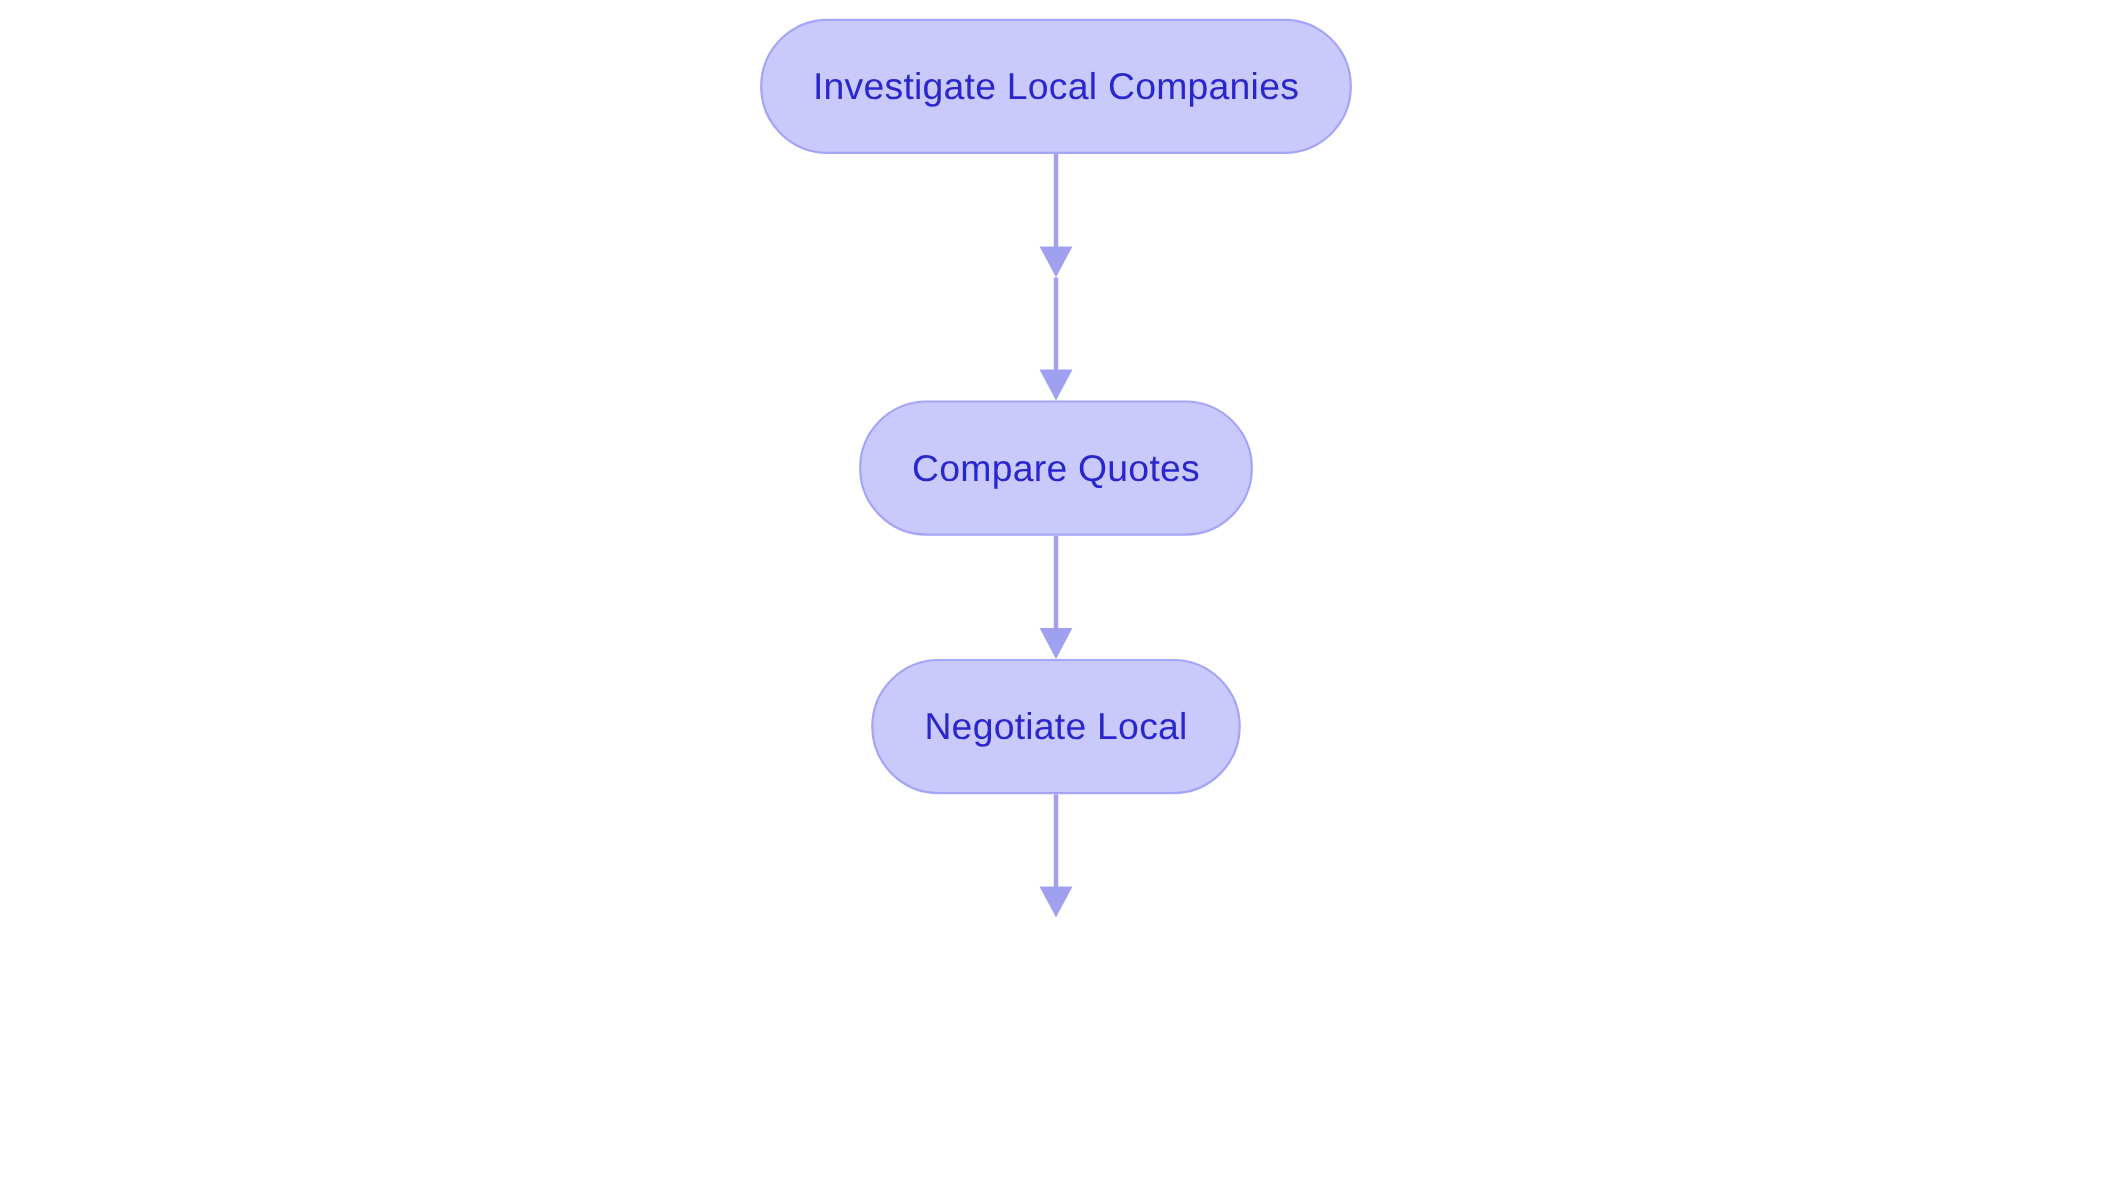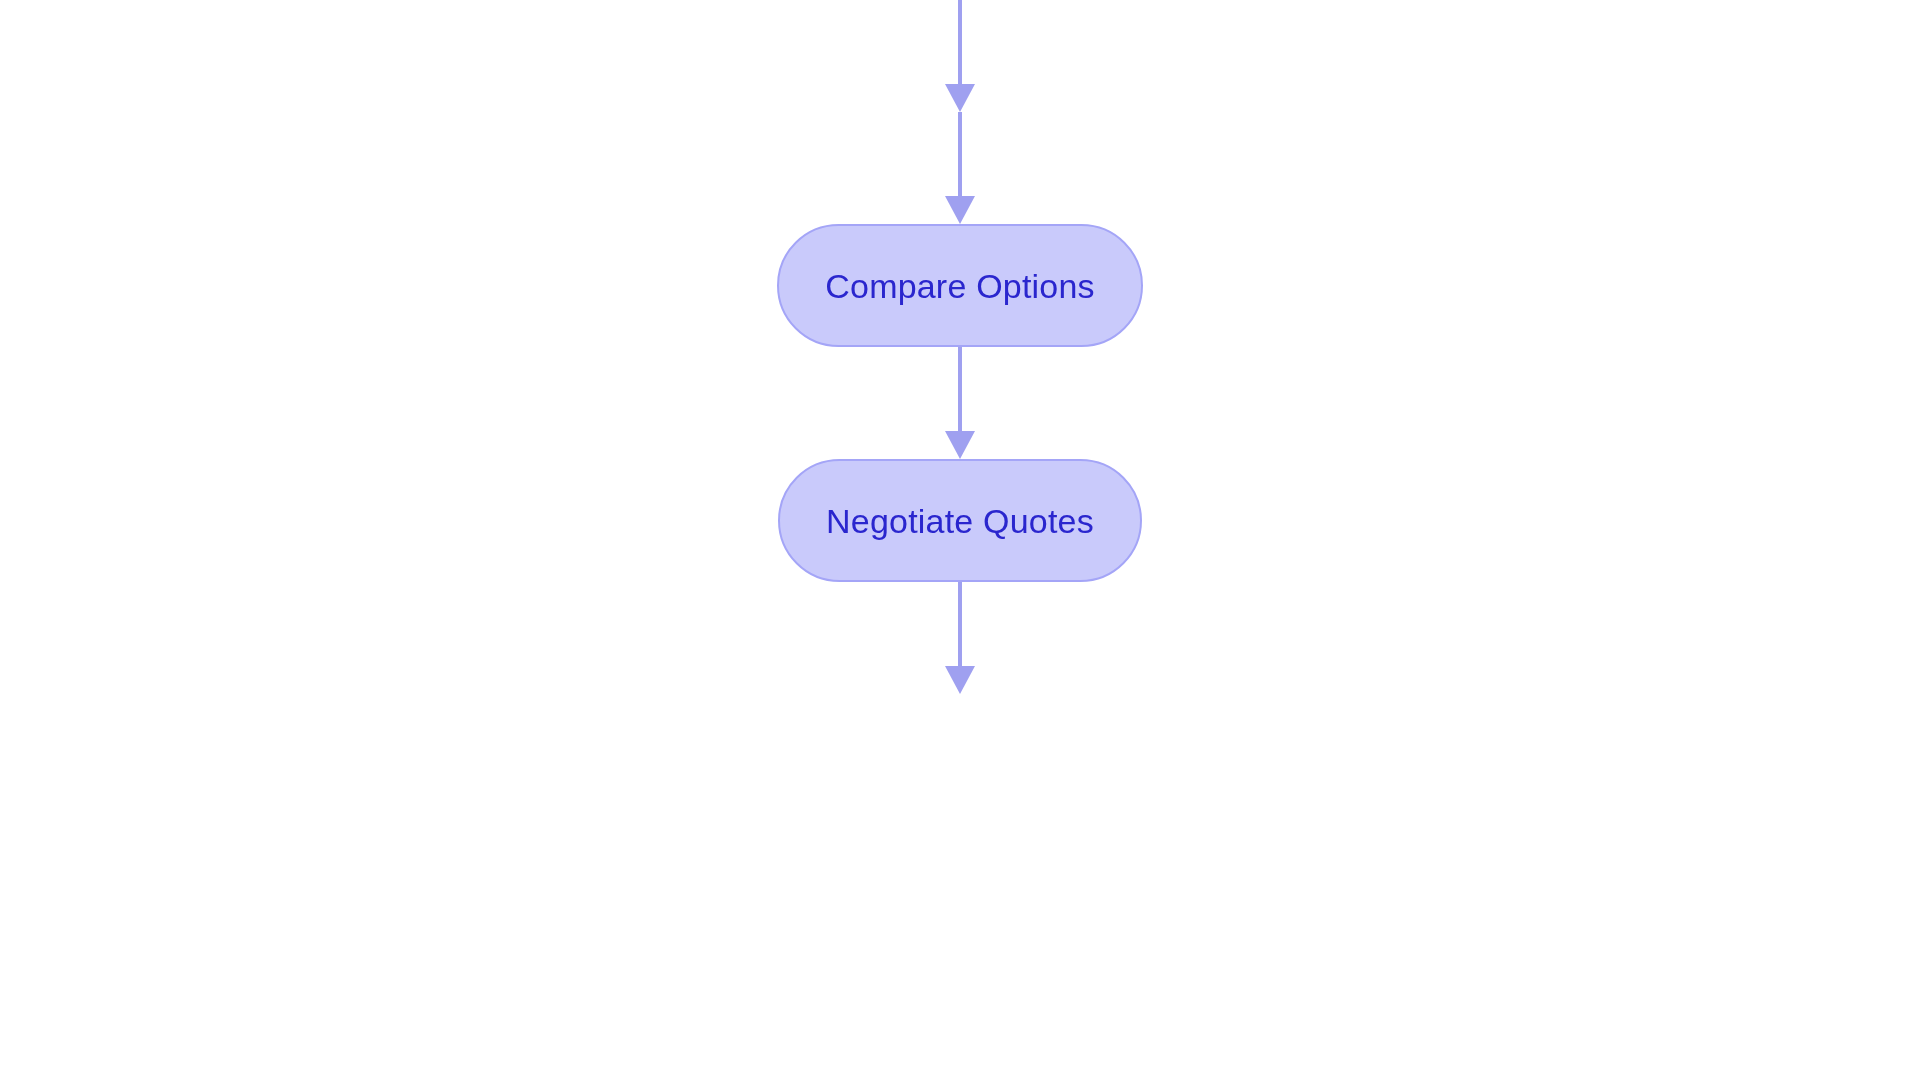--- a/index.html
+++ b/index.html
@@ -62,43 +62,46 @@
 
   
   .node-0 { margin-top: 17px; }
 </style>
 </head>
 <body>
 
 <div id="flow-root">
   <div class="flow-column">
 
+    <div class="flow-node node-0">
+      <span class="flow-node-label">Investigate Local Companies</span>
+    </div>
 
     <svg class="flow-connector" viewBox="0 0 40 112">
       <line x1="20" y1="0" x2="20" y2="86" stroke="#9fa0f0" stroke-width="4"></line>
       <polygon points="5,84 35,84 20,112" fill="#9fa0f0"></polygon>
     </svg>
 
 
     <svg class="flow-connector" viewBox="0 0 40 112">
       <line x1="20" y1="0" x2="20" y2="86" stroke="#9fa0f0" stroke-width="4"></line>
       <polygon points="5,84 35,84 20,112" fill="#9fa0f0"></polygon>
     </svg>
 
     <div class="flow-node node-2">
-      <span class="flow-node-label">Compare Options</span>
+      <span class="flow-node-label">Compare Quotes</span>
     </div>
 
     <svg class="flow-connector" viewBox="0 0 40 112">
       <line x1="20" y1="0" x2="20" y2="86" stroke="#9fa0f0" stroke-width="4"></line>
       <polygon points="5,84 35,84 20,112" fill="#9fa0f0"></polygon>
     </svg>
 
     <div class="flow-node node-3">
-      <span class="flow-node-label">Negotiate Quotes</span>
+      <span class="flow-node-label">Negotiate Local</span>
     </div>
 
     <svg class="flow-connector" viewBox="0 0 40 112">
       <line x1="20" y1="0" x2="20" y2="86" stroke="#9fa0f0" stroke-width="4"></line>
       <polygon points="5,84 35,84 20,112" fill="#9fa0f0"></polygon>
     </svg>
 
 
   </div>
 </div>

